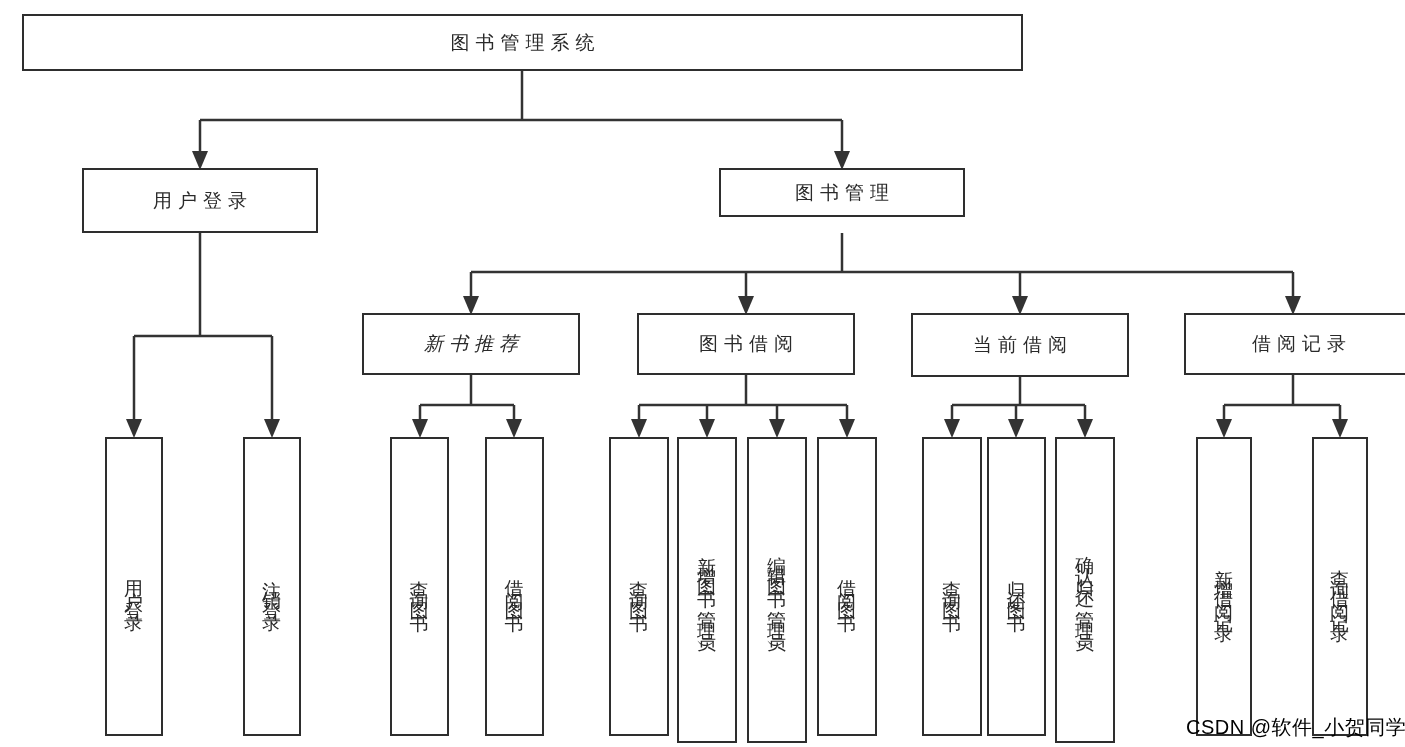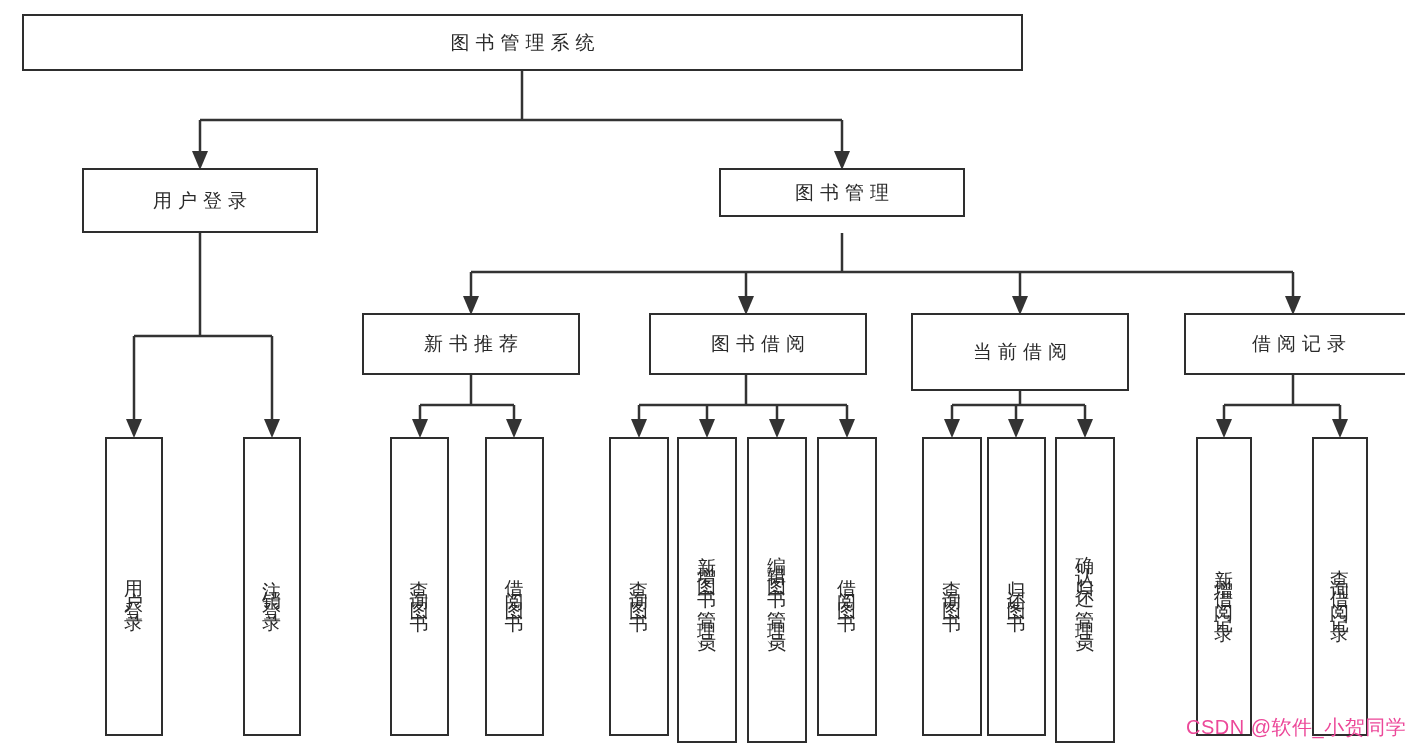--- a/index.html
+++ b/index.html
@@ -47,21 +47,21 @@
     letter-spacing: 11px;
     text-indent: 0;
     white-space: normal;
     line-height: 1;
   }
   .watermark {
     position: absolute;
     left: 1186px;
     top: 714px;
     z-index: 5;
-    color: #ec4899;
+    color: #000000;
     font-size: 20px;
     letter-spacing: 0.5px;
     white-space: nowrap;
   }
 </style>
 </head>
 <body>
 
 <div class="canvas">
 
@@ -139,23 +139,23 @@
       <path d="M1340 405 V421"></path>
         <polygon points="1332,419 1348,419 1340,438"></polygon>
     </g>
   </svg>
 
   <div class="box" style="left:22px; top:14px; width:1001px; height:57px;">图书管理系统</div>
 
   <div class="box" style="left:82px; top:168px; width:236px; height:65px;">用户登录</div>
   <div class="box" style="left:719px; top:168px; width:246px; height:49px;">图书管理</div>
 
-  <div class="box" style="left:362px; top:313px; width:218px; height:62px;">新书推荐</div>
-  <div class="box" style="left:637px; top:313px; width:218px; height:62px;margin-left:12px;">图书借阅</div>
-  <div class="box" style="left:911px; top:313px; width:218px; height:78px;">当前借阅</div>
+  <div class="box" style="left:362px; top:313px; width:218px; height:62px;font-style:italic;">新书推荐</div>
+  <div class="box" style="left:637px; top:313px; width:218px; height:62px;">图书借阅</div>
+  <div class="box" style="left:911px; top:313px; width:218px; height:64px;">当前借阅</div>
   <div class="box" style="left:1184px; top:313px; width:230px; height:62px;">借阅记录</div>
 
   <div class="box leaf" style="left:105px; top:437px; width:58px; height:299px;">用户登录</div>
   <div class="box leaf" style="left:243px; top:437px; width:58px; height:299px;">注销登录</div>
 
   <div class="box leaf" style="left:390px; top:437px; width:59px; height:299px;">查询图书</div>
   <div class="box leaf" style="left:485px; top:437px; width:59px; height:299px;">借阅图书</div>
 
   <div class="box leaf" style="left:609px; top:437px; width:60px; height:299px;">查询图书</div>
   <div class="box leaf" style="left:677px; top:437px; width:60px; height:306px;">新增图书（管理员）</div>

